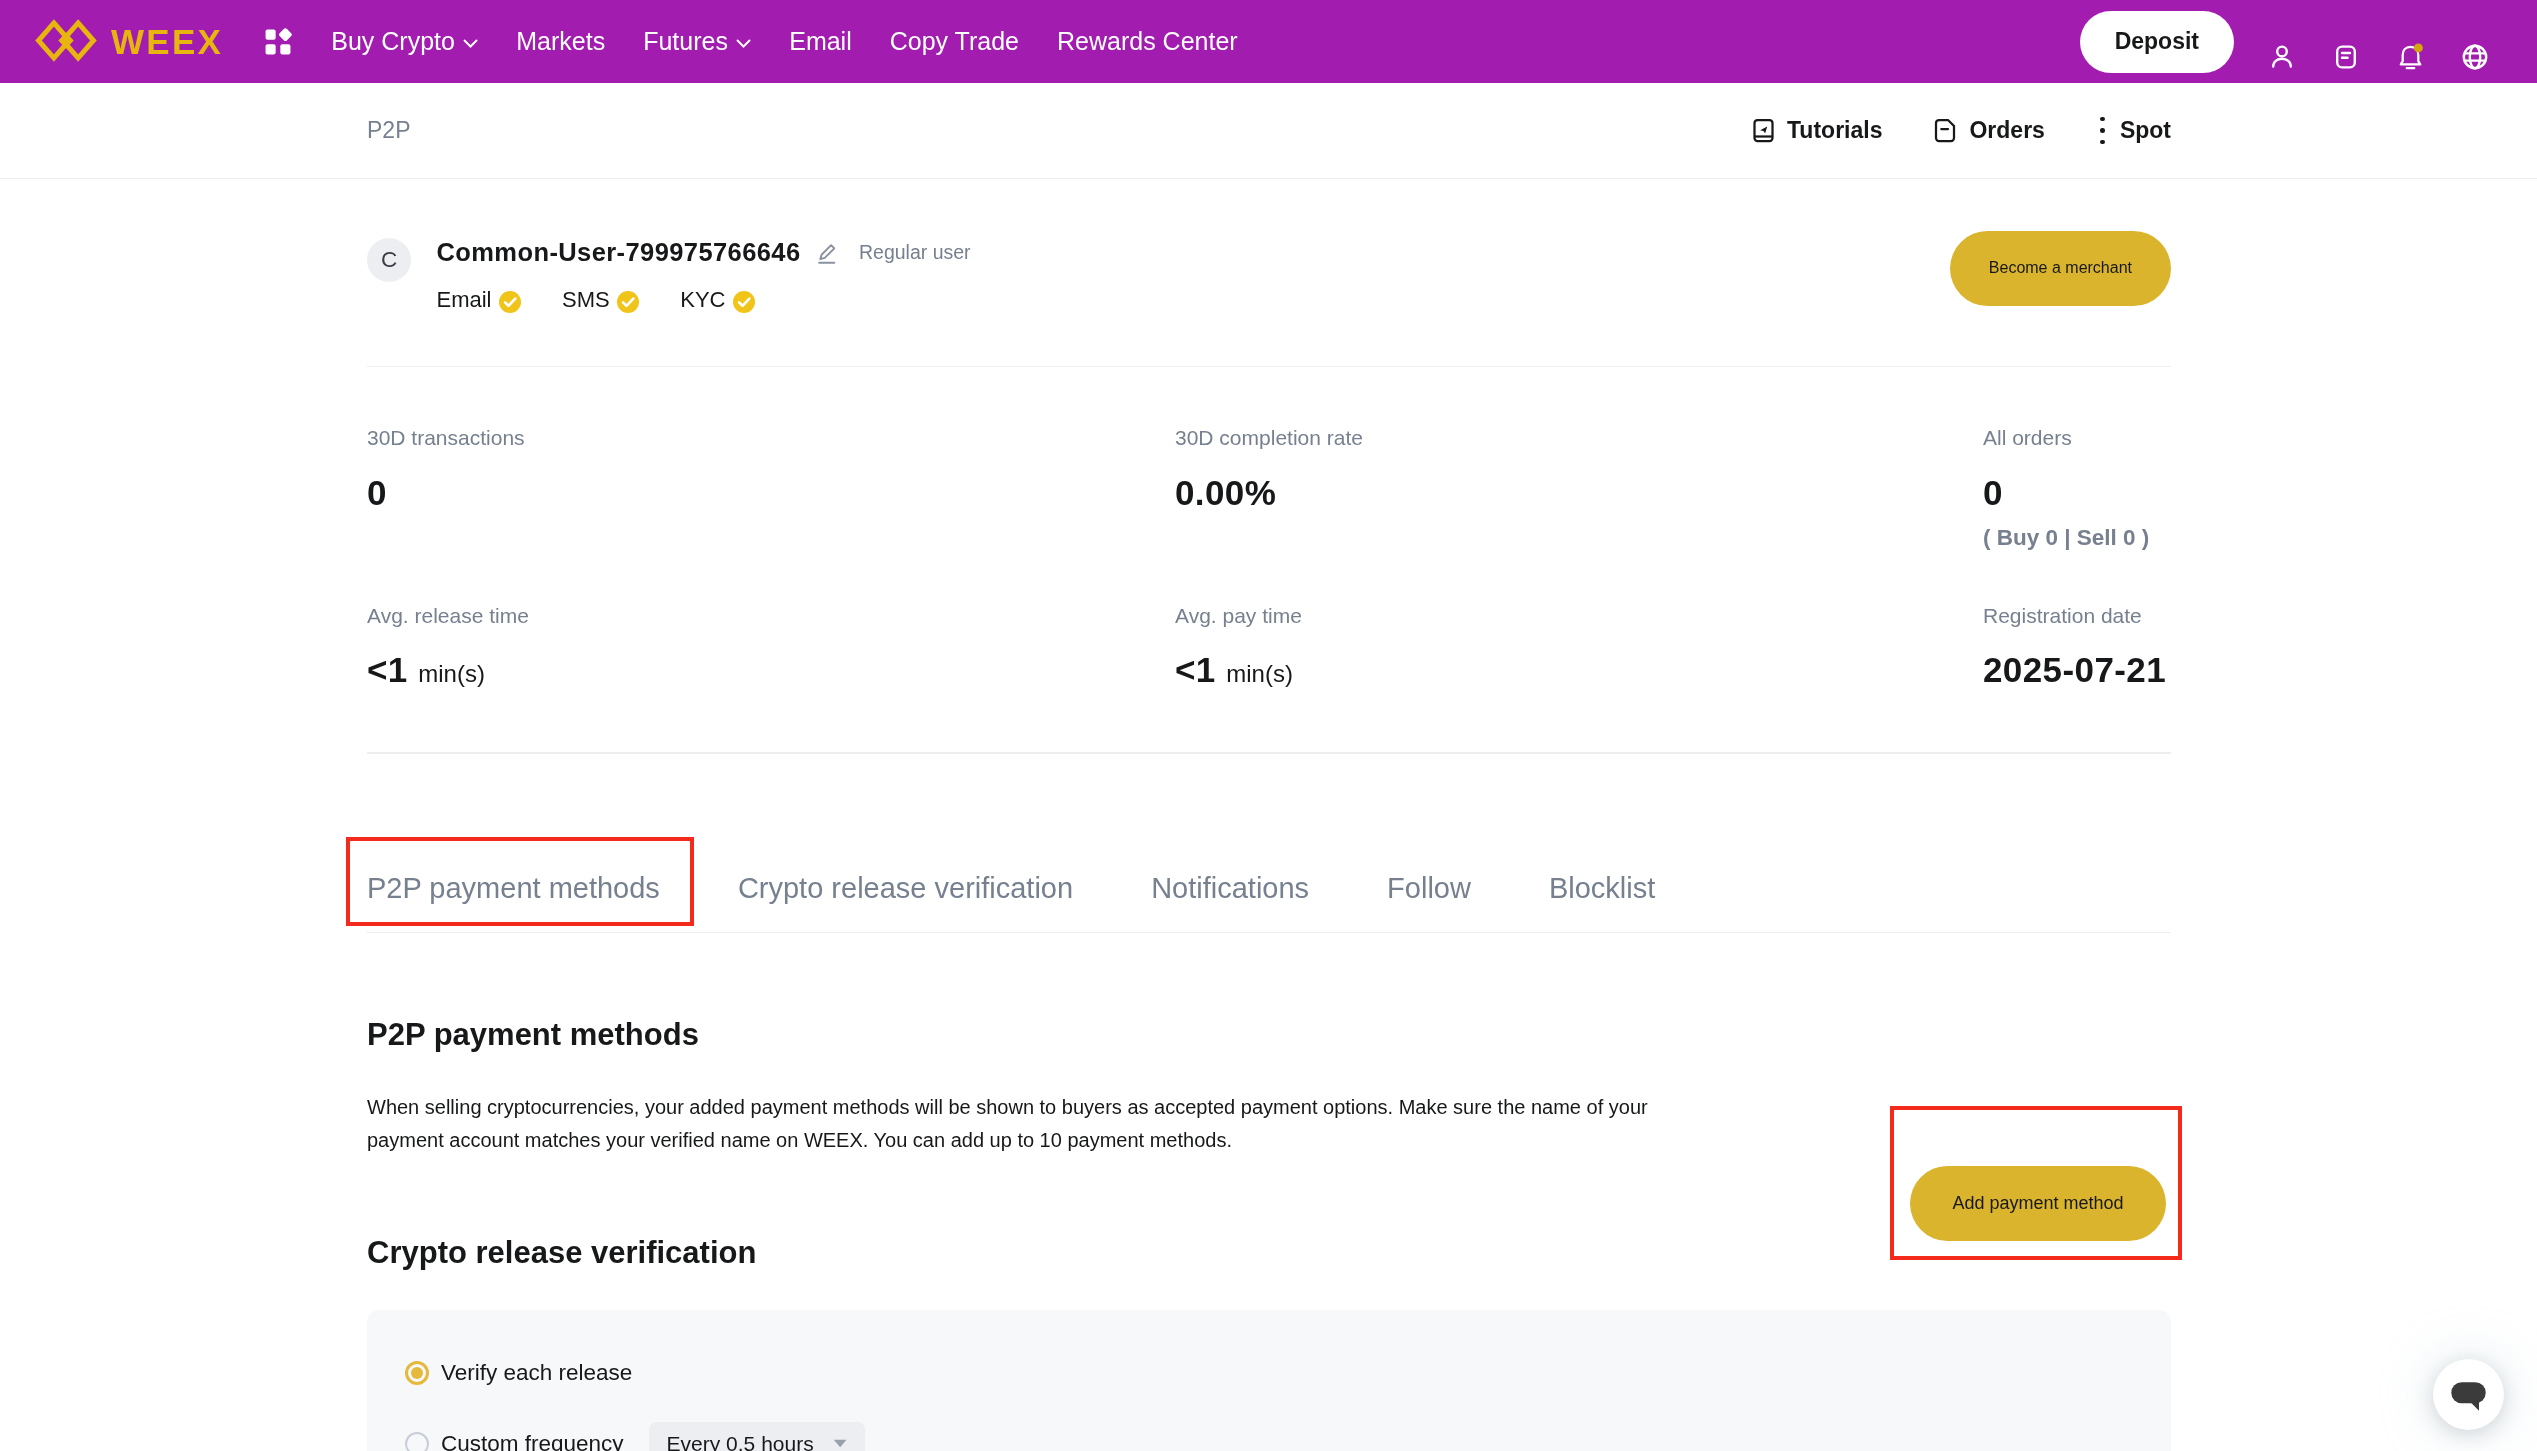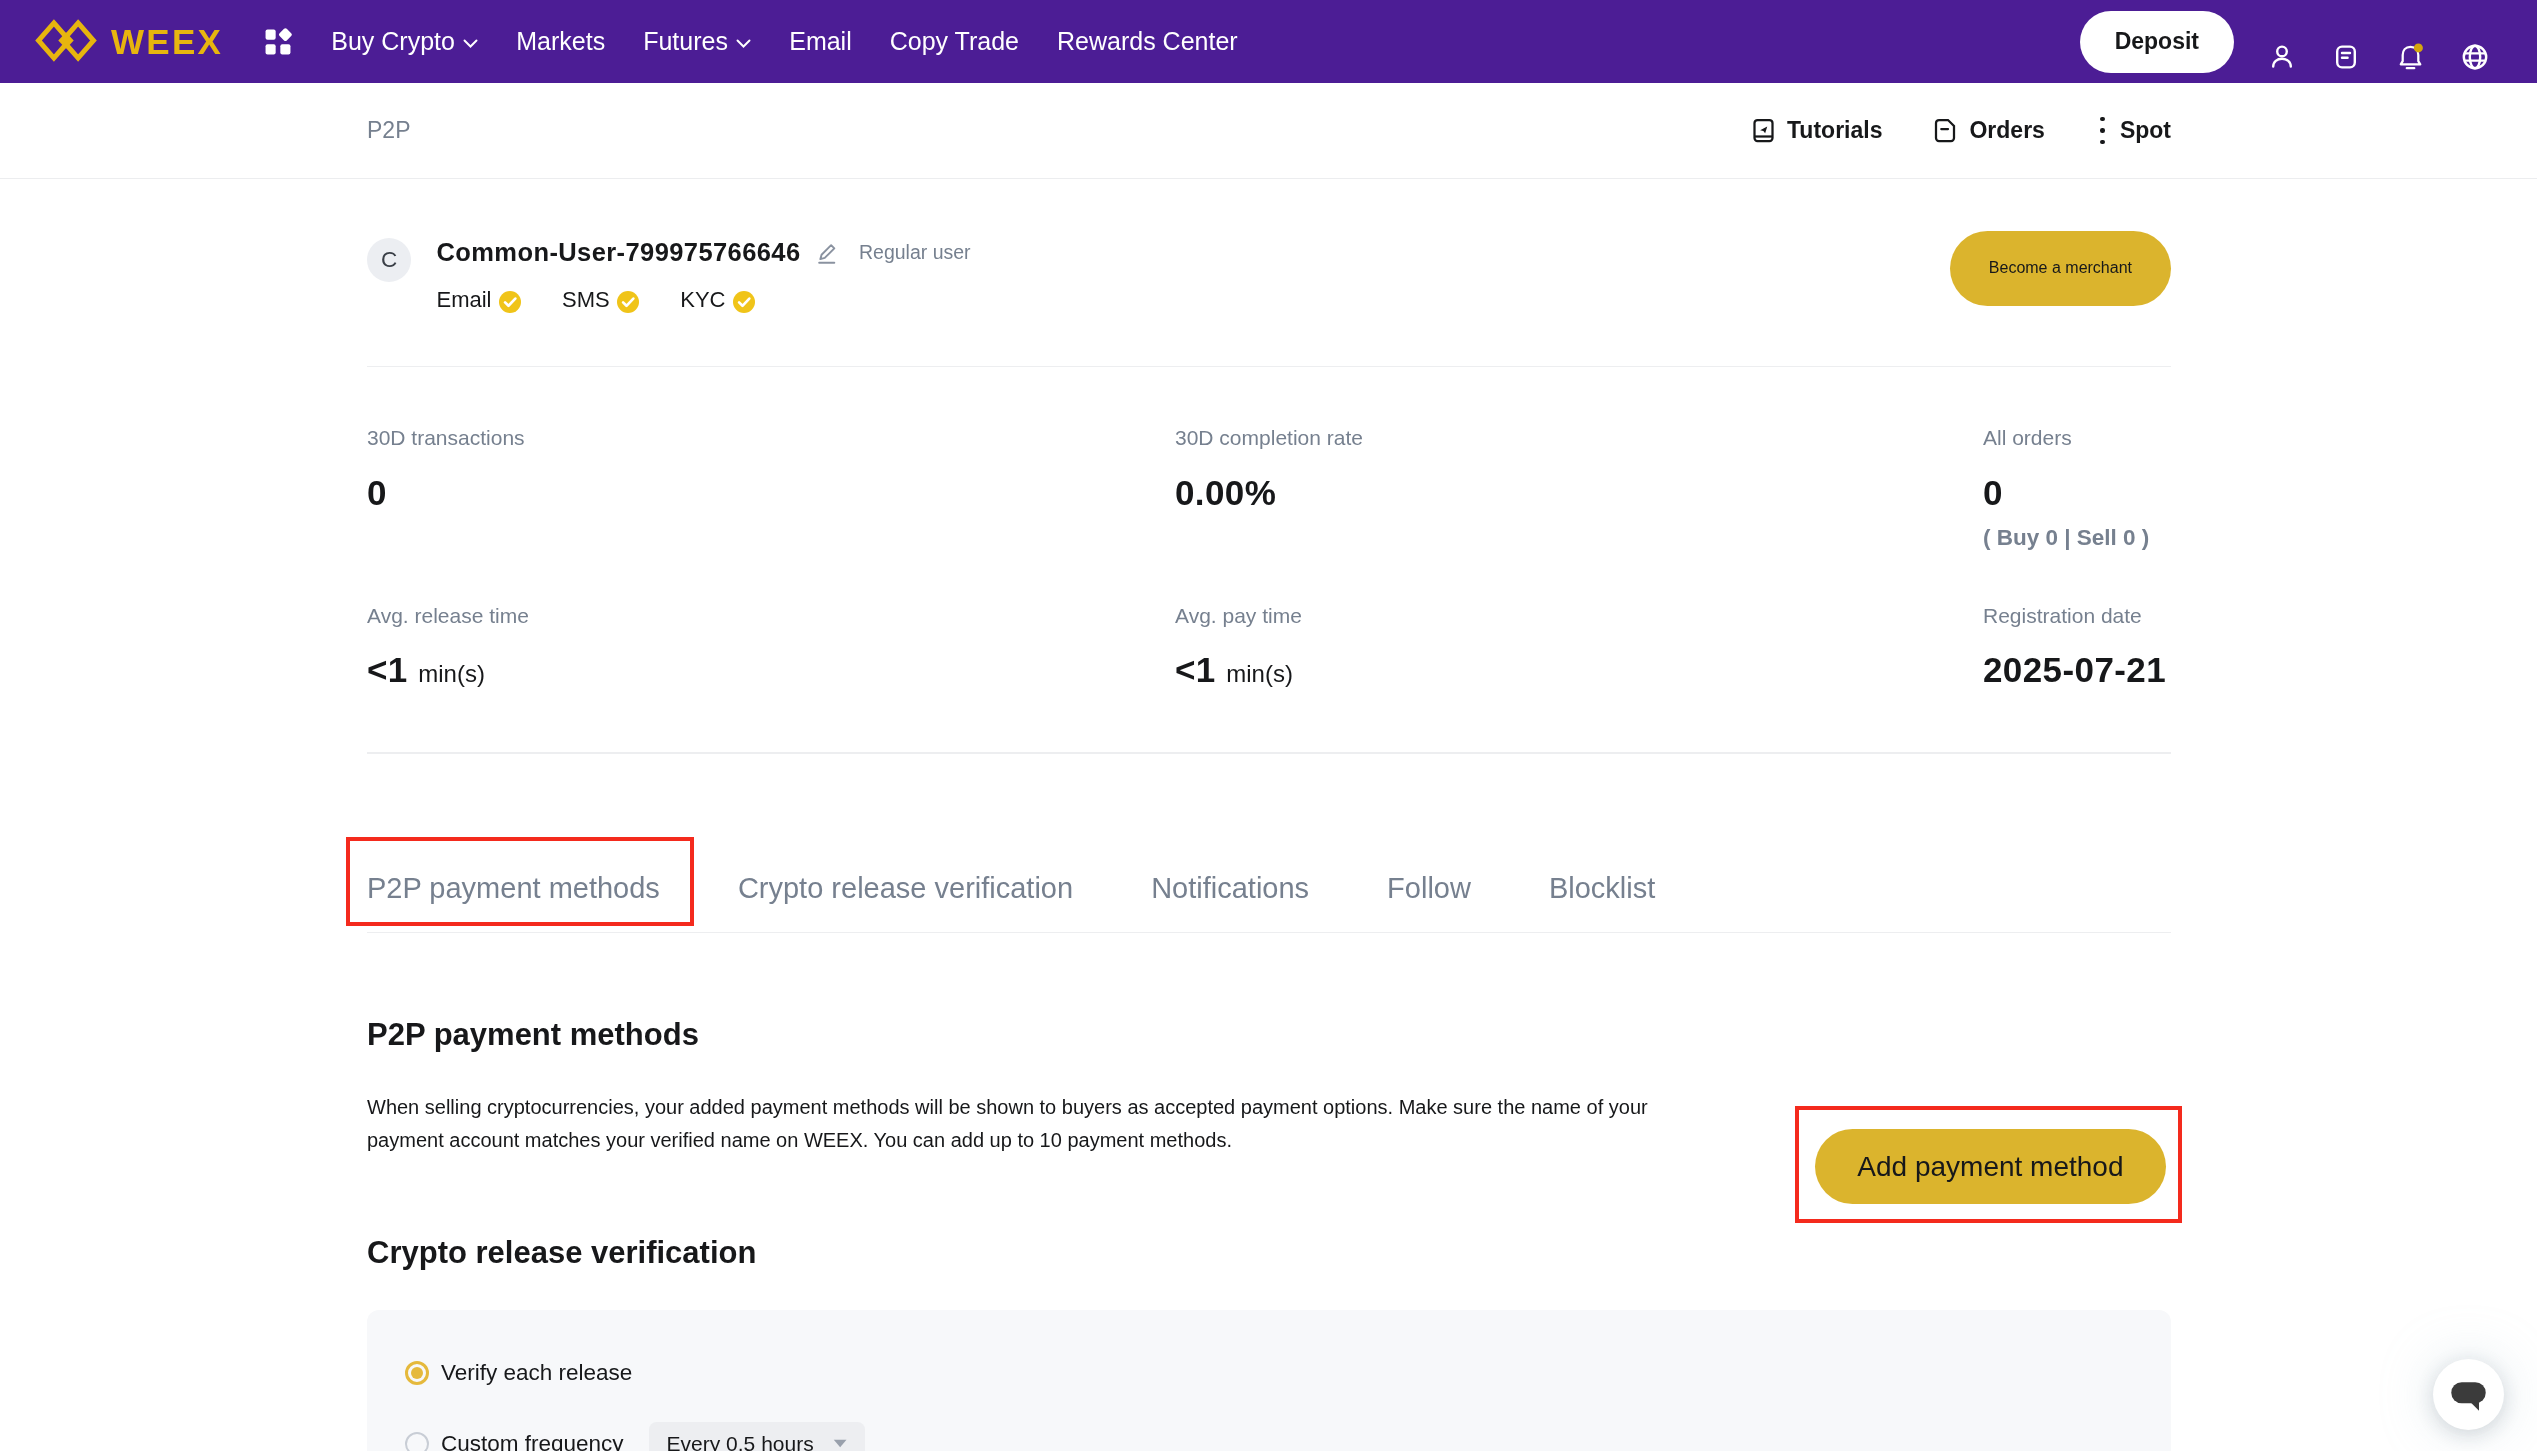--- a/index.html
+++ b/index.html
@@ -3,21 +3,21 @@
 <meta charset="utf-8">
 <style>
   * { box-sizing: border-box; margin: 0; padding: 0; }
   html, body {
     width: 2538px; height: 1452px; overflow: hidden;
     background: #fff; color: #17181A;
     font-family: "Liberation Sans", "DejaVu Sans", sans-serif;
   }
 
   
-  .topnav { height: 83px; background: #4c1d95; display: flex; align-items: center; padding: 0 47px 0 33px; }
+  .topnav { height: 83px; background: #a21caf; display: flex; align-items: center; padding: 0 47px 0 33px; }
   .logo { display: flex; align-items: center; gap: 12px; margin-right: 41px; }
   .logo-text { color: #E7B50E; font-size: 35px; font-weight: 700; letter-spacing: 2.3px; }
   .apps-btn { margin-right: 39px; display: flex; align-items: center; cursor: pointer; }
   .nav-items { display: flex; gap: 38px; align-items: center; }
   .nav-item { display: flex; align-items: center; gap: 8.3px; color: #fff; font-size: 25px; font-weight: 500; cursor: pointer; white-space: nowrap; }
   .nav-item svg { margin-top: 3px; }
   .nav-right { margin-left: auto; display: flex; align-items: flex-end; gap: 32px; }
   .deposit-btn { height: 62px; border-radius: 31px; background: #fff; border: none; color: #17181A; font-size: 23px; font-weight: 600; padding: 0 35px; display: flex; align-items: center; font-family: inherit; cursor: pointer; }
   .nav-icon { display: flex; align-items: center; justify-content: center; cursor: pointer; }
 
@@ -59,21 +59,21 @@
   .tabs { position: relative; height: 179px; border-bottom: 1.5px solid #EDEEF0; display: flex; align-items: flex-end; padding-bottom: 28.5px; gap: 78px; }
   .tab { font-size: 29px; font-weight: 500; color: #76808F; line-height: 1; white-space: nowrap; cursor: pointer; }
   .annotation-box { position: absolute; border: 4.5px solid #F42A1D; pointer-events: none; }
   .tab-annotation { left: -21px; top: 83px; width: 348px; height: 89px; }
 
   
   .section-head { position: relative; }
   .section-title { margin-top: 84px; font-size: 31px; font-weight: 700; }
   .section-desc { margin-top: 38px; font-size: 20px; line-height: 33px; max-width: 1344px; color: #17181A; }
   .add-annotation { top: 89px; right: -10.5px; padding: 19.5px 12px 15px 16.5px; }
-  .add-btn { height: 75px; border-radius: 38px; background: #DBB42D; border: none; font-family: inherit; font-size: 28px; font-weight: 500; color: #17181A; padding: 0 42px; display: flex; align-items: center; cursor: pointer; }
+  .add-btn { height: 75px; border-radius: 38px; background: #DBB42D; border: none; font-family: inherit; font-size: 18px; font-weight: 500; color: #17181A; padding: 0 42px; display: flex; align-items: center; cursor: pointer; margin-top: 37px; }
 
   .release-title { margin-top: 78px; font-size: 31px; font-weight: 700; }
 
   
   .panel { margin-top: 39px; height: 225px; background: #F7F8FA; border-radius: 12px 12px 0 0; padding: 50px 0 0 38px; }
   .radio-row { display: flex; align-items: center; cursor: pointer; }
   .radio-row + .radio-row { margin-top: 36px; }
   .radio { width: 24px; height: 24px; border-radius: 50%; flex: none; position: relative; }
   .radio.selected { border: 3px solid #E5B93C; }
   .radio.selected::after { content: ""; position: absolute; inset: 3px; background: #E5B93C; border-radius: 50%; }

